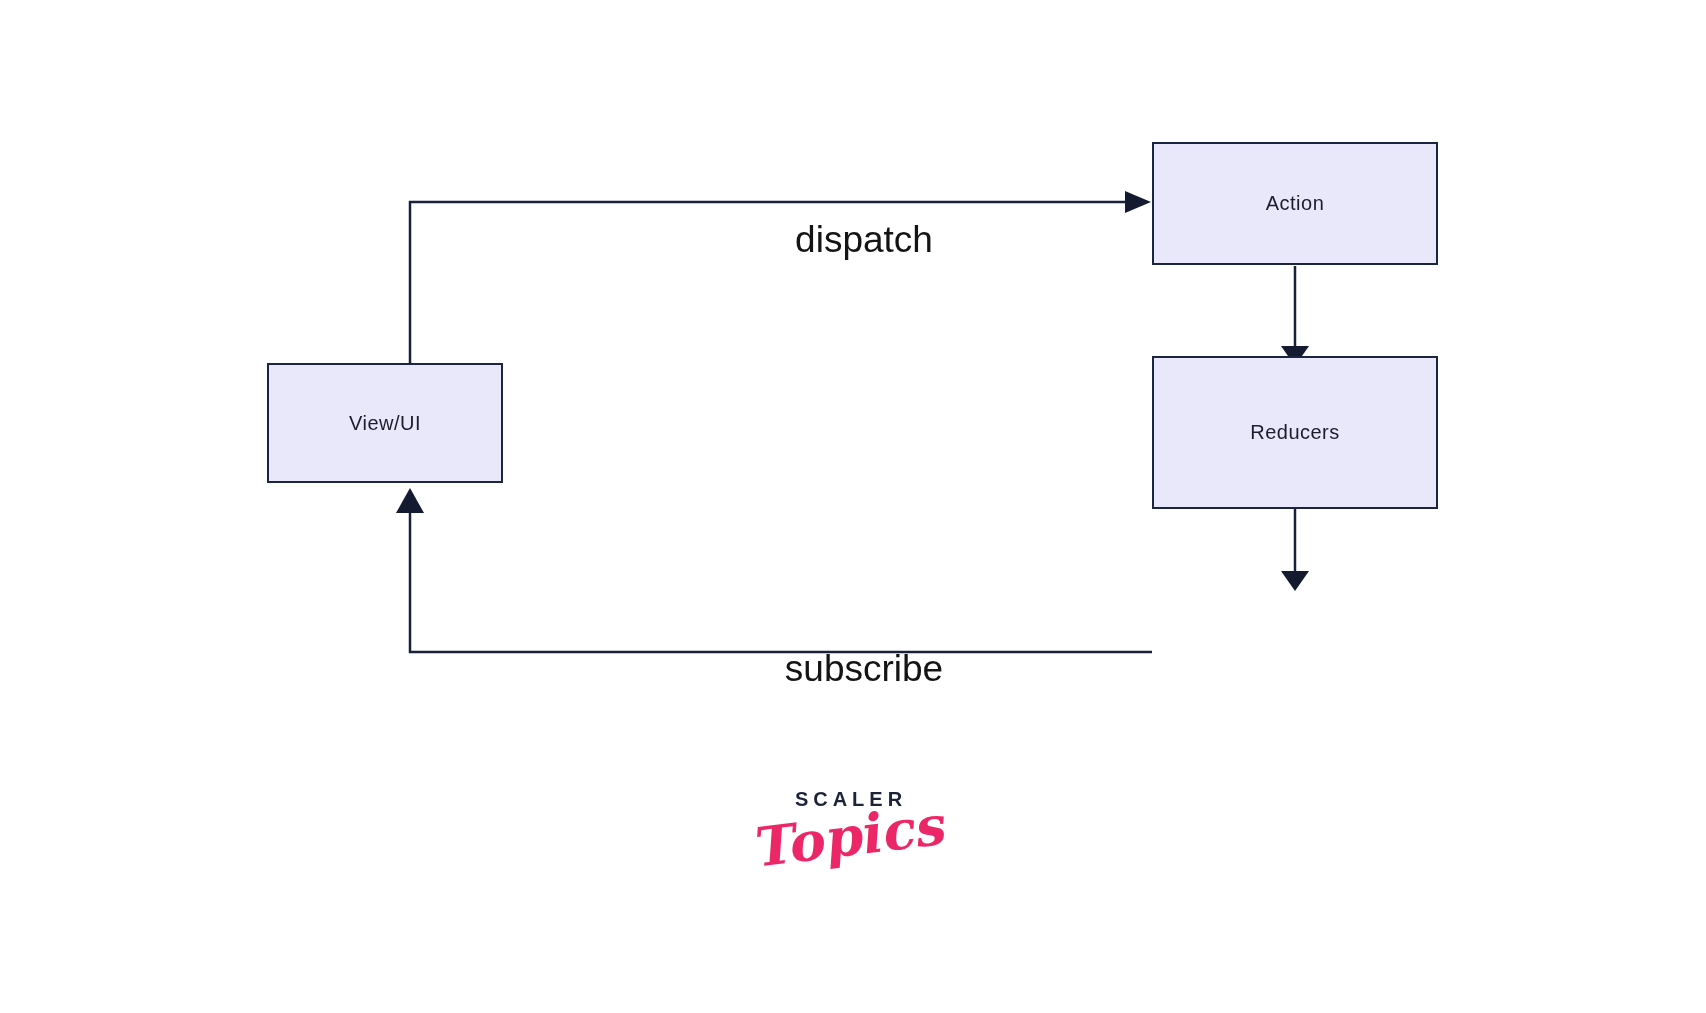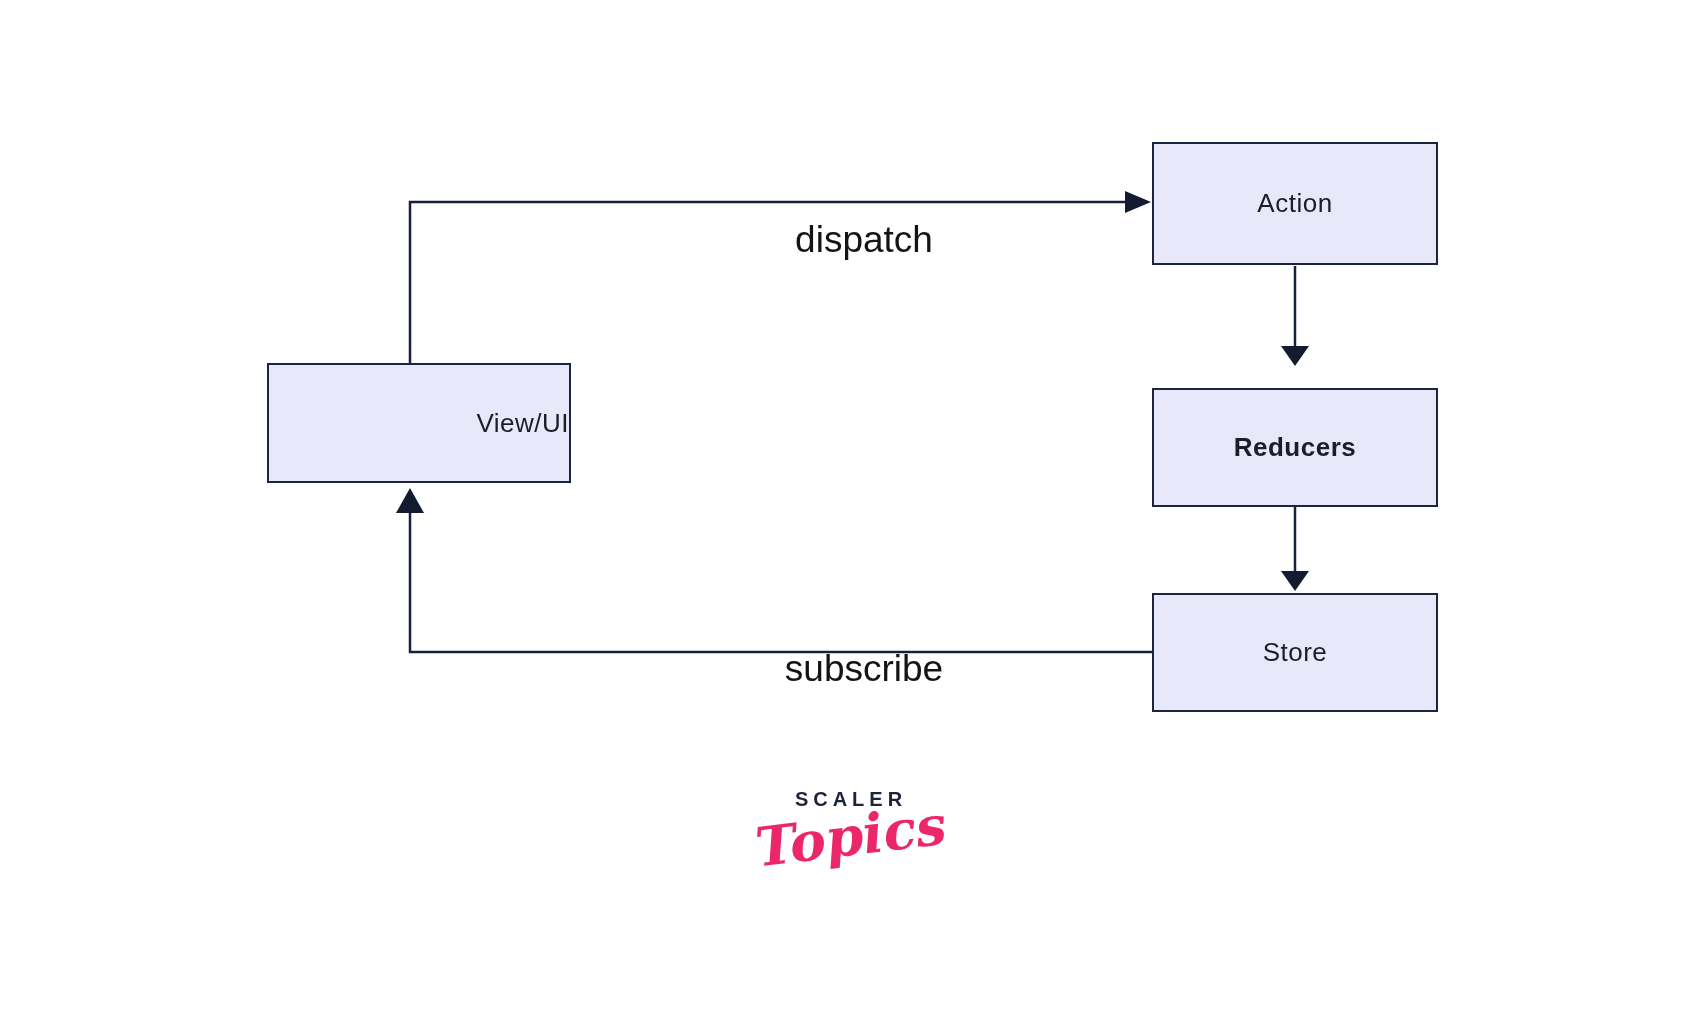--- a/index.html
+++ b/index.html
@@ -26,27 +26,27 @@
   .node {
     position: absolute;
     box-sizing: border-box;
     background: #e9e7fa;
     border: 2.5px solid #1c2540;
     display: flex;
     align-items: center;
     justify-content: center;
   }
   .node span {
-    font-size: 26px;
+    font-size: 20px;
     color: #1d1d29;
     letter-spacing: 0.5px;
   }
-  .node-view    { left: 267px;  top: 363px; width: 304px; height: 120px; justify-content: flex-end; }
+  .node-view    { left: 267px;  top: 363px; width: 236px; height: 120px; }
   .node-action  { left: 1152px; top: 142px; width: 286px; height: 123px; }
-  .node-reducers{ left: 1152px; top: 388px; width: 286px; height: 119px; font-weight: bold; }
+  .node-reducers{ left: 1152px; top: 356px; width: 286px; height: 153px; }
   .node-store   { left: 1152px; top: 593px; width: 286px; height: 119px; }
   .edge-label {
     position: absolute;
     width: 300px;
     text-align: center;
     font-size: 37px;
     color: #141414;
   }
   .label-dispatch  { left: 714px; top: 219px; }
   .label-subscribe { left: 714px; top: 600px; margin-top: 48px; }
@@ -109,23 +109,20 @@
   </div>
 
   <div class="node node-action">
     <span>Action</span>
   </div>
 
   <div class="node node-reducers">
     <span>Reducers</span>
   </div>
 
-  <div class="node node-store">
-    <span>Store</span>
-  </div>
 
   <div class="edge-label label-dispatch">dispatch</div>
 
   <div class="edge-label label-subscribe">subscribe</div>
 
   <div class="logo">
     <div class="logo-brand">SCALER</div>
     <div class="logo-sub">Topics</div>
   </div>
 

